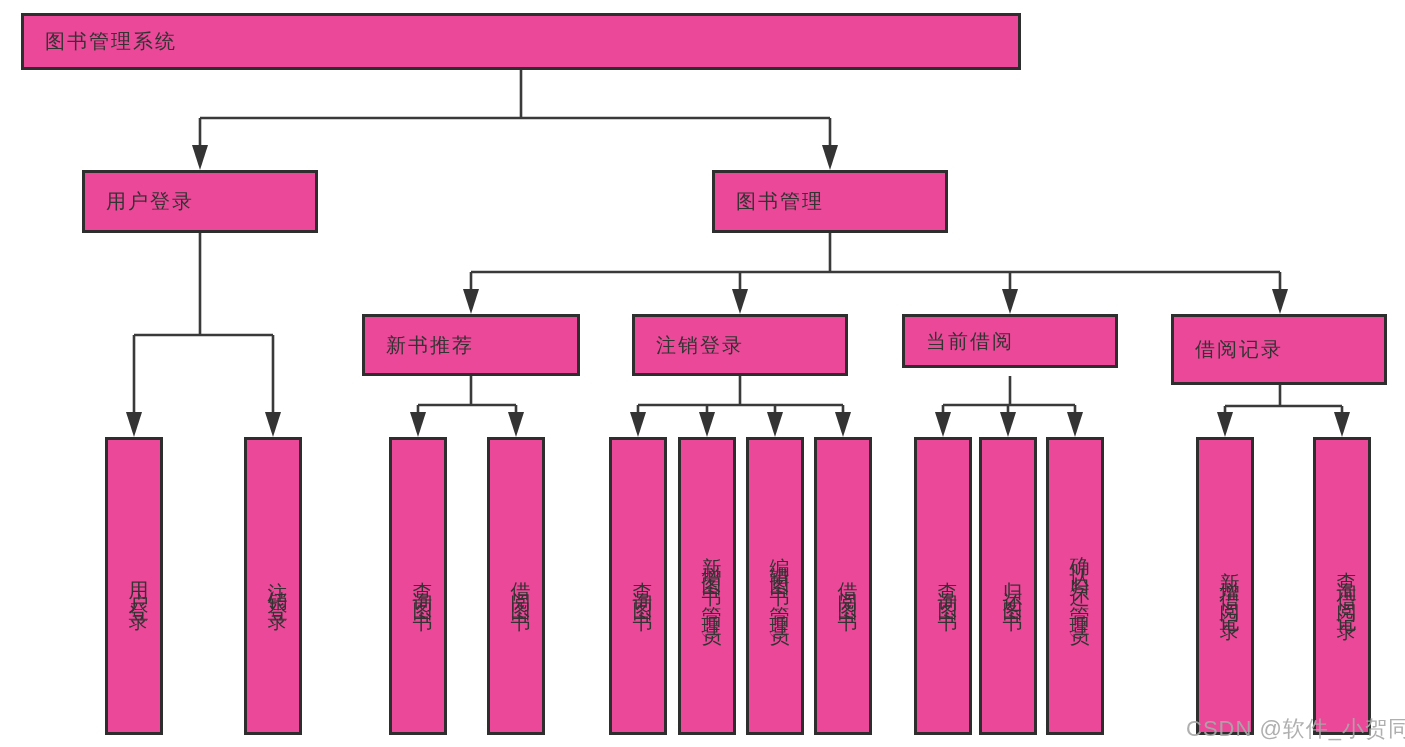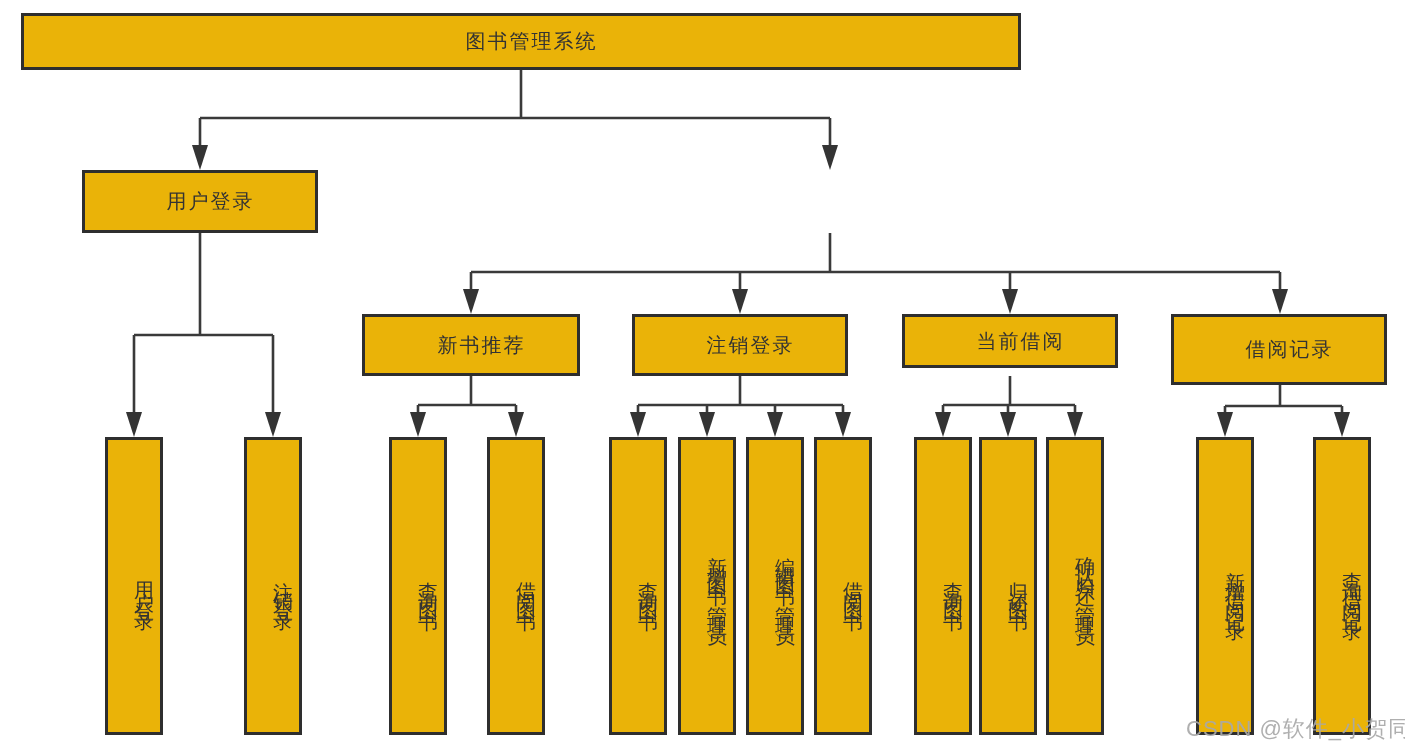--- a/index.html
+++ b/index.html
@@ -1,20 +1,20 @@
 <!DOCTYPE html>
 <html><head>
 <meta charset="utf-8">
 <style>
   html,body{margin:0;padding:0;background:#ffffff;width:1405px;height:747px;overflow:hidden;
     font-family:"Liberation Sans","DejaVu Sans",sans-serif;}
   #canvas{position:relative;width:1405px;height:747px;background:#ffffff;}
   #wires{position:absolute;left:0;top:0;width:1405px;height:747px;pointer-events:none;}
-  .node{position:absolute;box-sizing:border-box;border:3px solid #2e2e2e;background:#eab308;
-    display:flex;align-items:center;justify-content:center;color:#333333;padding-left:21px;}
+  .node{position:absolute;box-sizing:border-box;border:3px solid #2e2e2e;background:#ec4899;
+    display:flex;align-items:center;justify-content:flex-start;color:#333333;padding-left:21px;}
   .hnode{font-size:20px;letter-spacing:2px;}
   .vnode{width:58px;top:437px;height:298px;}
   .vnode .vlabel{writing-mode:vertical-rl;text-orientation:mixed;font-size:20px;
     letter-spacing:10px;line-height:1;white-space:nowrap;color:#333333;}
   .watermark{position:absolute;left:1186px;top:714px;font-size:22px;letter-spacing:1px;
     color:rgba(168,168,168,0.92);white-space:nowrap;z-index:5;}
 </style>
 </head>
 <body>
 
@@ -65,20 +65,23 @@
     </g>
   </svg>
 
   <div class="node hnode" style="left:21px;top:13px;width:1000px;height:57px;">
     <span>图书管理系统</span>
   </div>
 
   <div class="node hnode" style="left:82px;top:170px;width:236px;height:63px;">
     <span>用户登录</span>
   </div>
+  <div class="node hnode" style="left:712px;top:170px;width:236px;height:63px;">
+    <span>图书管理</span>
+  </div>
 
   <div class="node hnode" style="left:362px;top:314px;width:218px;height:62px;font-family:Liberation Serif, serif;">
     <span>新书推荐</span>
   </div>
   <div class="node hnode" style="left:632px;top:314px;width:216px;height:62px;">
     <span>注销登录</span>
   </div>
   <div class="node hnode" style="left:902px;top:314px;width:216px;height:54px;">
     <span>当前借阅</span>
   </div>

